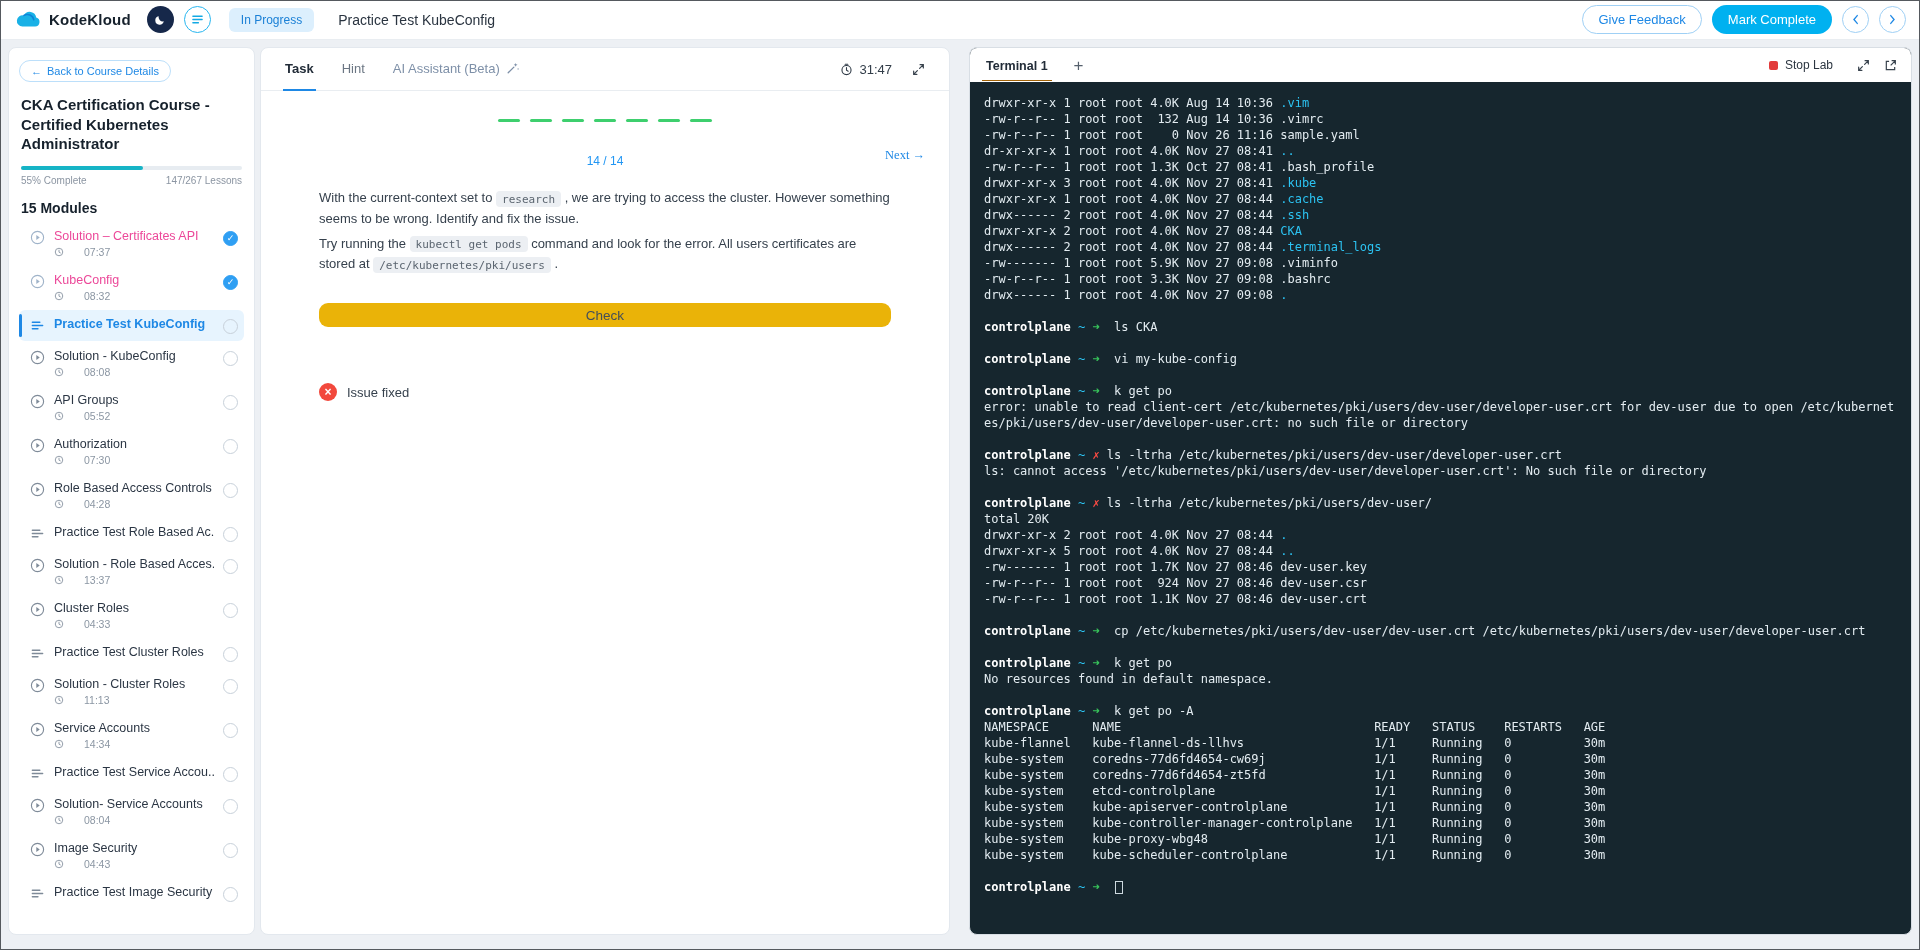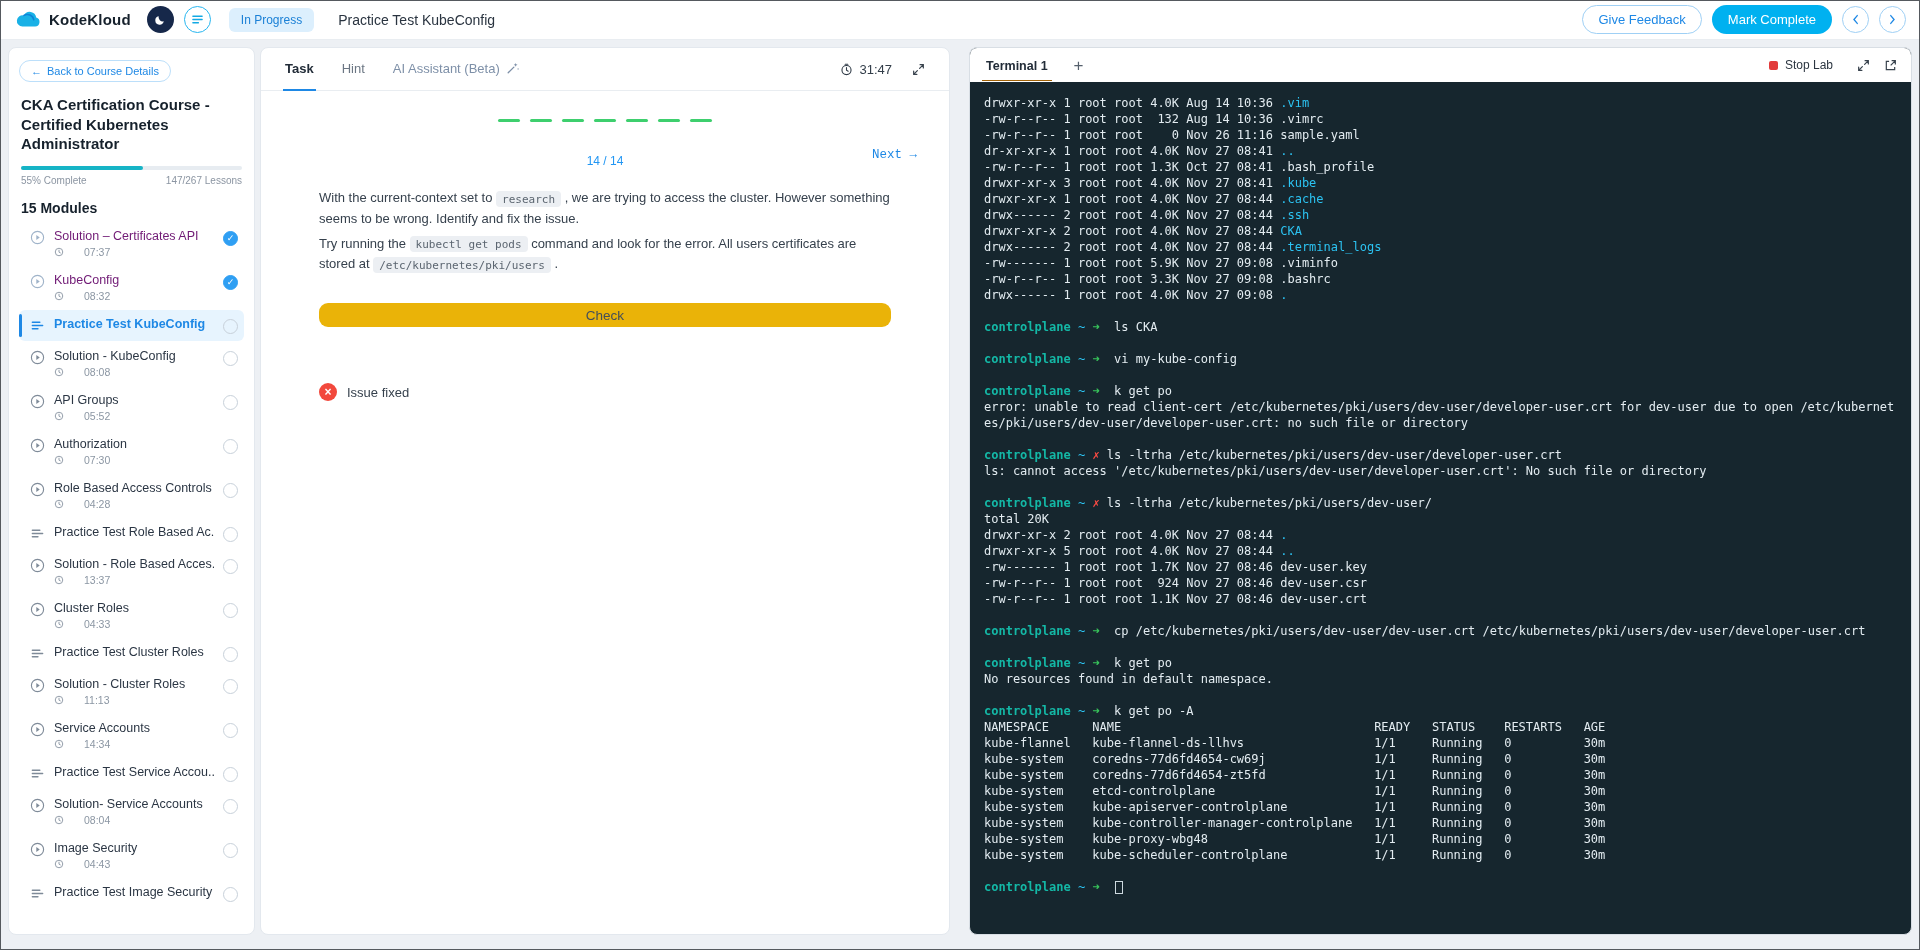--- a/index.html
+++ b/index.html
@@ -48,21 +48,21 @@
     border-radius:6px; position:relative; cursor:pointer; }
   .lesson .l-icon { color:#7f8b99; display:flex; margin-top:1px; }
   .lesson .l-main { flex:1; min-width:0; }
   .lesson .l-label { display:block; font-size:12.5px; color:#2b3644; white-space:nowrap;
     overflow:hidden; }
   .lesson .l-dur { display:flex; align-items:center; gap:20px; font-size:10.5px;
     color:#8b96a3; margin-top:3px; }
   .lesson .l-status { width:15px; height:15px; border-radius:50%; border:1.5px solid #c8d1da;
     flex:none; margin-top:2px; display:flex; align-items:center; justify-content:center;
     font-size:9px; color:#fff; }
-  .lesson.done .l-label { color:#701a75; }
+  .lesson.done .l-label { color:#ec4899; }
   .lesson.done .l-icon { color:#9fb3c9; }
   .lesson.done .l-status { background:#2f9ff3; border-color:#2f9ff3; }
   .lesson.active { background:#e7f4fe; }
   .lesson.active::before { content:""; position:absolute; left:0; top:4px; bottom:4px;
     width:3px; background:#1e88e5; border-radius:2px; }
   .lesson.active .l-label { color:#1e88e5; font-weight:bold; }
   .lesson.active .l-icon { color:#1e88e5; }
 
   
   .task-panel { width:690px; display:flex; flex-direction:column; overflow:hidden; }
@@ -73,22 +73,22 @@
   .tab.active { color:#222c38; font-weight:bold; border-bottom-color:#1e88e5; }
   .tab-ai { color:#7e90a8; }
   .tabbar-spacer { flex:1; }
   .timer { display:flex; align-items:center; gap:6px; font-size:13px; color:#323d49;
     margin-right:18px; }
   .icon-btn { background:none; border:none; color:#39434e; cursor:pointer; display:flex;
     padding:2px; }
   .task-content { position:relative; padding:16px 58px 0; flex:1; }
   .dash-row { display:flex; justify-content:center; gap:10px; margin-top:12px; }
   .dash { width:22px; height:3px; background:#3ecf6e; border-radius:2px; }
-  .next-btn { position:absolute; right:26px; top:56px; background:none; border:none;
-    color:#1e88e5; font-size:12.5px; cursor:pointer; font-family:Liberation Mono, monospace;text-align:center; }
+  .next-btn { position:absolute; right:18px; top:56px; background:none; border:none;
+    color:#1e88e5; font-size:12.5px; cursor:pointer; font-family:Liberation Serif, serif;text-align:center; }
   .page-indicator { text-align:center; color:#2196f3; font-size:12px; font-weight:500;
     margin-top:32px; }
   .question { margin-top:20px; font-size:13px; color:#36414d; line-height:1.6; }
   .question p { margin:0 0 4px; }
   .code-chip { background:#eceff3; border-radius:4px; padding:1.5px 6px;
     font-family:"DejaVu Sans Mono", monospace; font-size:11px; color:#5b6570; }
   .check-btn { margin-top:24px; width:100%; height:24px; background:#eab308; border:none;
     border-radius:9px; color:#434e5a; font-size:13.5px; cursor:pointer; font-family:inherit; }
   .result-row { display:flex; align-items:center; gap:10px; margin-top:56px; }
   .result-icon { width:18px; height:18px; border-radius:50%; background:#f2483c; color:#fff;
@@ -106,21 +106,21 @@
   .term-add { font-size:17px; color:#55606c; margin-left:16px; background:none; border:none;
     cursor:pointer; line-height:1; }
   .term-spacer { flex:1; }
   .stop-lab { display:flex; align-items:center; gap:7px; font-size:12px; color:#2c3641;
     background:none; border:none; cursor:pointer; font-family:inherit; margin-right:16px; }
   .stop-square { width:9px; height:9px; background:#e23b3b; border-radius:2px; display:inline-block; }
   .term-body { flex:1; padding:13px 14px; font-family:"DejaVu Sans Mono","DejaVu Sans",monospace;
     font-size:12px; line-height:16px; color:#e3ecf1; overflow:hidden; }
   .tline { white-space:pre-wrap; word-break:break-all; min-height:16px; }
   .t-w { color:#e3ecf1; }
-  .t-p { color:#14b8a6; font-weight:bold; }
+  .t-p { color:#ffffff; font-weight:bold; }
   .t-d { color:#2cc3f2; }
   .t-g { color:#38c45b; font-weight:bold; }
   .t-r { color:#fb4b43; font-weight:bold; }
   .cursor { display:inline-block; width:8px; height:13px; border:1px solid #cdd9df;
     vertical-align:middle; margin-left:1px; }
 </style>
 </head>
 <body>
 
 <div id="frame"></div>

